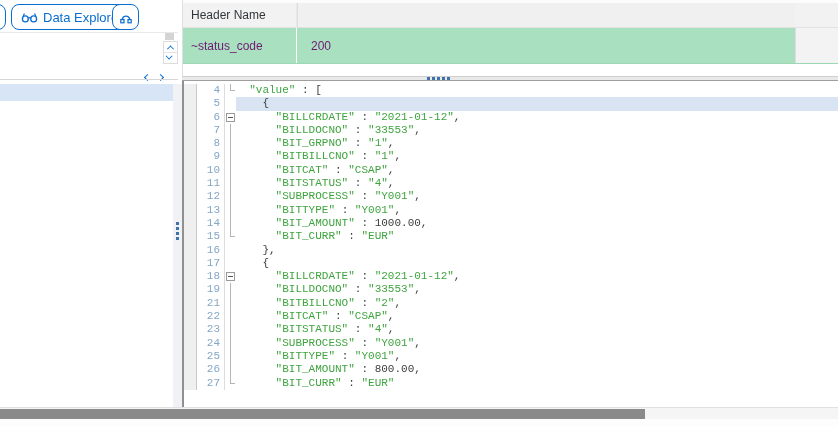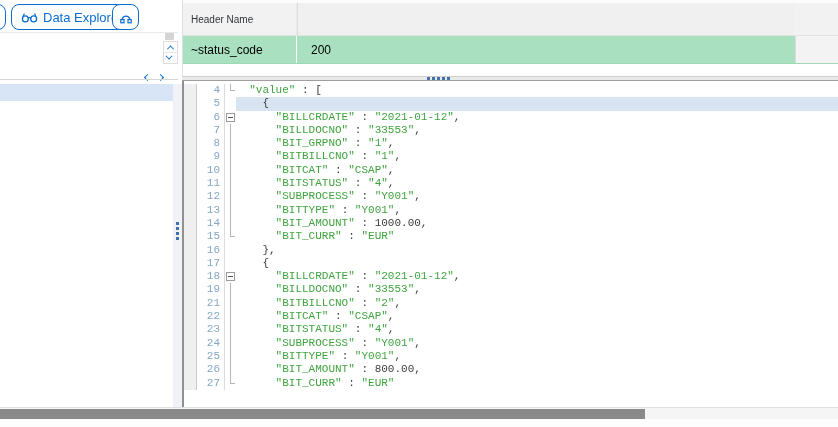--- a/index.html
+++ b/index.html
@@ -41,23 +41,23 @@
   #vertical-splitter { position:absolute; left:173px; top:84px; width:9px; height:323px; background:#f0f2f5; cursor:col-resize; }
   #vertical-splitter .grip { position:absolute; left:3px; top:138px; }
   #vertical-splitter .grip i { display:block; width:3px; height:3px; background:#3f72ab; margin-bottom:2px; }
 
   
   #right-region { position:absolute; left:182px; top:0; width:656px; height:407px; }
 
   
   #response-headers-table { height:76px; border-left:1px solid #dfdfdf; overflow:hidden; }
   .trow { display:grid; grid-template-columns:114px 498px 44px; }
-  #table-head { height:36px; background:#f2f2f2; border-top:3px solid #fcfcfc; border-bottom:1px solid #e2e2e2; font-size:10px; color:#32363a; }
+  #table-head { height:28px; background:#f2f2f2; border-top:3px solid #fcfcfc; border-bottom:1px solid #e2e2e2; font-size:12px; color:#32363a; }
   #table-head .tc { display:flex; align-items:center; }
-  #header-rows .trow { height:28px; font-size:12px; color:#000000; border-bottom:1px solid #ececec; background:#f7f7f7; }
+  #header-rows .trow { height:36px; font-size:12px; color:#701a75; border-bottom:1px solid #ececec; background:#f7f7f7; }
   #header-rows .trow.hl { background:#a9e0bf; border-bottom:1px solid #9bd8b3; }
   .tc { display:flex; align-items:center; overflow:hidden; white-space:nowrap; }
   .tc.name { padding-left:8px; border-right:1px solid #e9e9e9; }
   .hl .tc.name { border-right-color:#fff; }
   .tc.val { padding-left:14px; }
   .tc.filler { background:#f3f3f3; border-left:1px solid #dddddd; }
   #table-head .tc.filler { background:#f0f0f0; }
 
   
   #horizontal-splitter { position:relative; height:5px; background:#e9e9e9; border-top:1px solid #cfcfcf; border-bottom:1px solid #9e9e9e; cursor:row-resize; }

